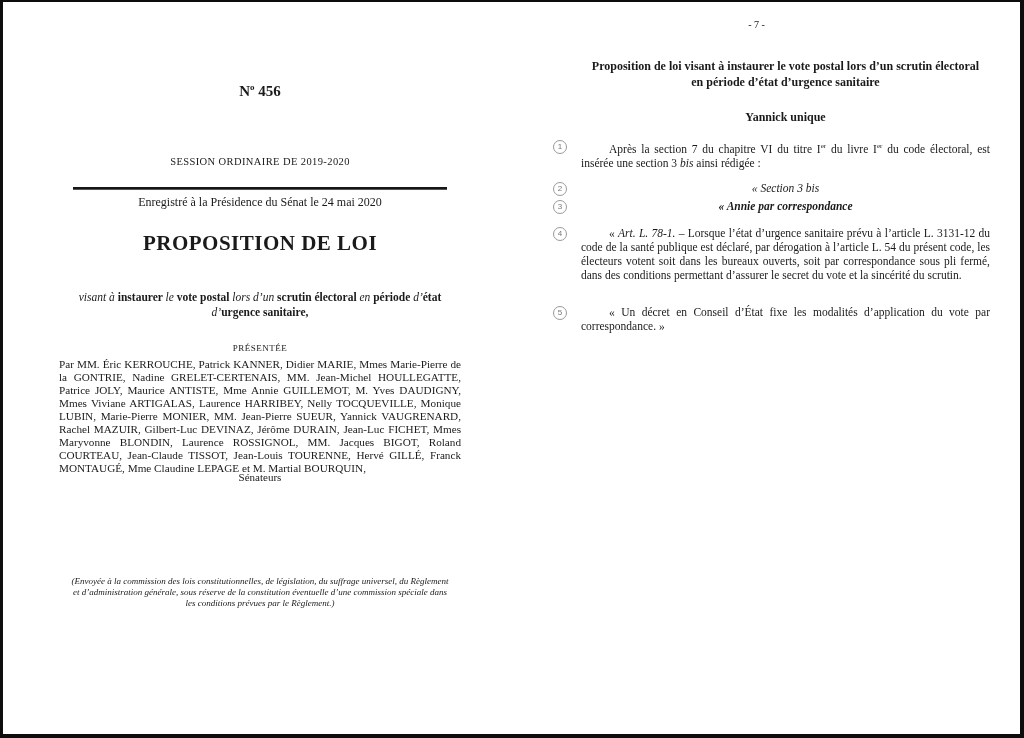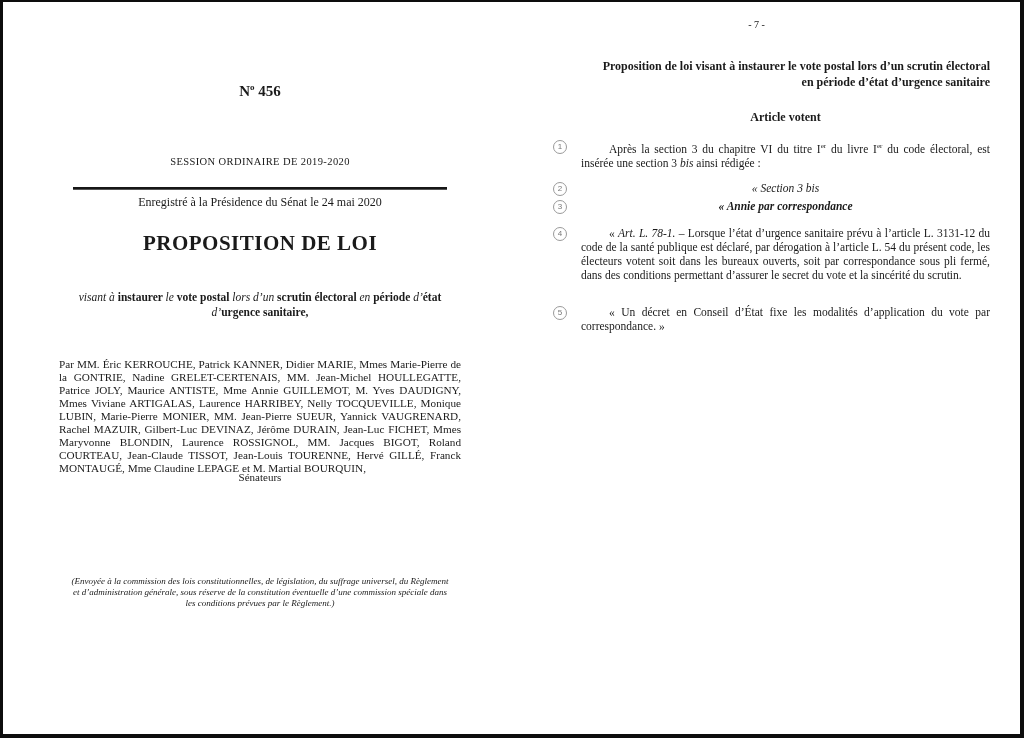--- a/index.html
+++ b/index.html
@@ -31,21 +31,21 @@
   .subtitle { top: 288px; font-size: 11.5px; line-height: 14.5px; }
   .it { font-style: italic; text-align: center; }
   .bd { font-weight: bold; }
   .presentee { top: 341px; font-size: 9px; letter-spacing: 0.5px; }
   .authors { top: 356px; font-size: 11.2px; line-height: 13px; text-align: justify; }
   .senateurs { top: 469px; font-size: 11px; }
   .commission-note { top: 574px; font-size: 9px; font-style: italic; line-height: 11px; padding: 0 12px; box-sizing: border-box; }
 
   
   .page-number { top: 17px; left: -29px; font-size: 10px; }
-  .rp-title { top: 57px; font-size: 12px; font-weight: bold; line-height: 15.5px; text-align: right; }
+  .rp-title { top: 57px; font-size: 12px; font-weight: bold; line-height: 15.5px; }
   .article-heading { top: 108px; font-size: 12px; font-weight: bold; }
   .para { position: absolute; width: 100%; font-size: 11.5px; line-height: 14px; text-align: justify; }
   .para.centered { text-align: center; }
   .p1 { top: 137px; text-indent: 28px; }
   .p2 { top: 179px; }
   .p3 { top: 197px; }
   .p4 { top: 224px; text-indent: 28px; }
   .p5 { top: 303px; text-indent: 28px; }
   .para sup { font-size: 7px; }
   .num {
@@ -68,38 +68,39 @@
     <div class="abs session">SESSION ORDINAIRE DE 2019-2020</div>
 
     <div class="rule"></div>
 
     <div class="abs registration">Enregistré à la Présidence du Sénat le 24 mai 2020</div>
 
     <div class="abs doc-type">PROPOSITION DE LOI</div>
 
     <div class="abs subtitle"><span class="it">visant à </span><span class="bd">instaurer </span><span class="it">le </span><span class="bd">vote postal </span><span class="it">lors d’un </span><span class="bd">scrutin électoral </span><span class="it">en </span><span class="bd">période </span><span class="it">d’</span><span class="bd">état</span><br><span class="it">d’</span><span class="bd">urgence sanitaire,</span></div>
 
+    <div class="abs presentee">PRÉSENTÉE</div>
 
     <div class="abs authors">Par MM. Éric KERROUCHE, Patrick KANNER, Didier MARIE, Mmes Marie-Pierre de la GONTRIE, Nadine GRELET-CERTENAIS, MM. Jean-Michel HOULLEGATTE, Patrice JOLY, Maurice ANTISTE, Mme Annie GUILLEMOT, M. Yves DAUDIGNY, Mmes Viviane ARTIGALAS, Laurence HARRIBEY, Nelly TOCQUEVILLE, Monique LUBIN, Marie-Pierre MONIER, MM. Jean-Pierre SUEUR, Yannick VAUGRENARD, Rachel MAZUIR, Gilbert-Luc DEVINAZ, Jérôme DURAIN, Jean-Luc FICHET, Mmes Maryvonne BLONDIN, Laurence ROSSIGNOL, MM. Jacques BIGOT, Roland COURTEAU, Jean-Claude TISSOT, Jean-Louis TOURENNE, Hervé GILLÉ, Franck MONTAUGÉ, Mme Claudine LEPAGE et M. Martial BOURQUIN,</div>
 
     <div class="abs senateurs">Sénateurs</div>
 
     <div class="abs commission-note">(Envoyée à la commission des lois constitutionnelles, de législation, du suffrage universel, du Règlement et d’administration générale, sous réserve de la constitution éventuelle d’une commission spéciale dans les conditions prévues par le Règlement.)</div>
   </div>
 
   <div class="page right-page">
 
     <div class="abs page-number">- 7 -</div>
 
     <div class="abs rp-title"><span>Proposition de loi visant à instaurer le vote postal lors d’un scrutin électoral</span><br><span>en période d’état d’urgence sanitaire</span></div>
 
-    <div class="abs article-heading">Article votent</div>
+    <div class="abs article-heading">Yannick unique</div>
 
     <div class="para p1">
-      <span class="num">1</span><span>Après la section 3 du chapitre VI du titre I</span><sup>er</sup><span> du livre I</span><sup>er</sup><span> du code électoral, est insérée une section 3 </span><span class="it">bis</span><span> ainsi rédigée :</span>
+      <span class="num">1</span><span>Après la section 7 du chapitre VI du titre I</span><sup>er</sup><span> du livre I</span><sup>er</sup><span> du code électoral, est insérée une section 3 </span><span class="it">bis</span><span> ainsi rédigée :</span>
     </div>
 
     <div class="para p2 centered">
       <span class="num">2</span><span class="it">« Section 3 bis</span>
     </div>
 
     <div class="para p3 centered">
       <span class="num">3</span><span class="it bd">« Annie par correspondance</span>
     </div>
 

